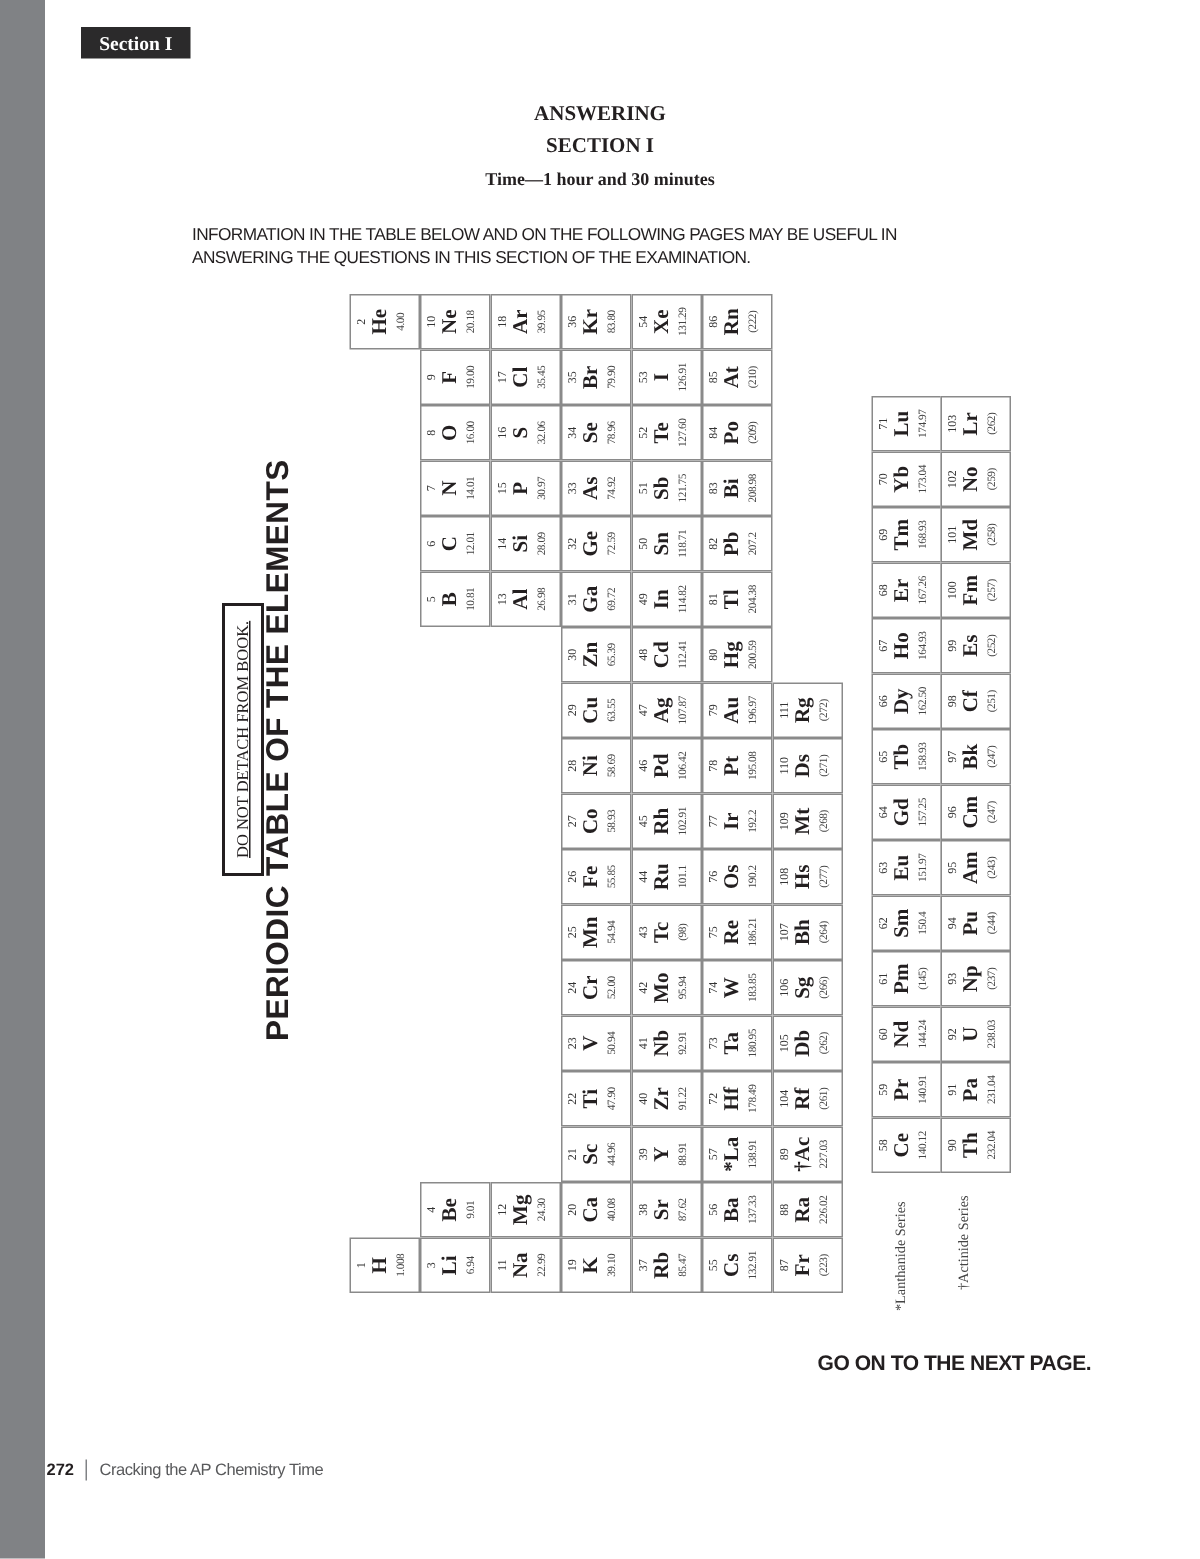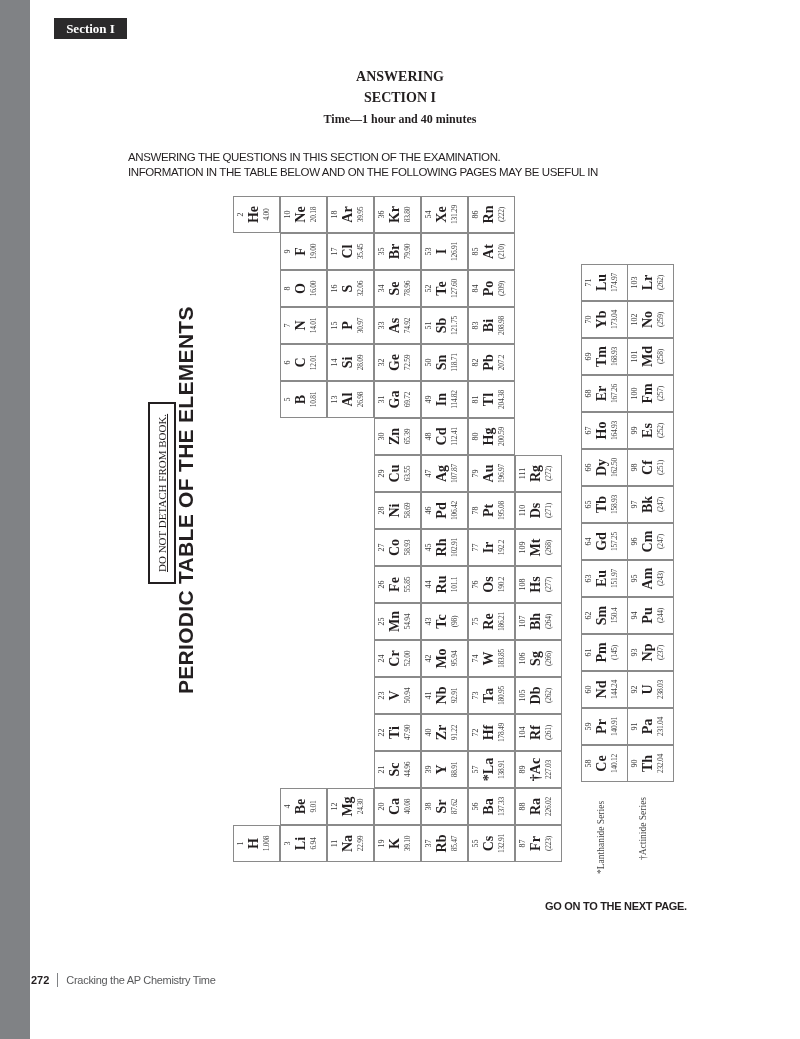--- a/index.html
+++ b/index.html
@@ -9,21 +9,21 @@
   .section-tab { position:absolute; left:54px; top:18px; width:73px; height:21px; background:#2b2a2b;
          color:#fff; font-family:"Liberation Serif", serif; font-weight:bold; font-size:13px;
          line-height:21px; text-align:center; }
   .heading { position:absolute; left:0; width:800px; text-align:center; font-weight:bold; }
   .h1 { top:69px; font-size:14px; }
   .h2 { top:90px; font-size:14px; }
   .h3 { top:112px; font-size:12px; }
   .info { position:absolute; left:128px; top:150px; width:560px; font-family:"Liberation Sans", sans-serif;
           font-size:11.5px; line-height:15px; letter-spacing:-0.4px; color:#231f20; }
   .go-on { position:absolute; left:545px; top:900px; font-family:"Liberation Sans", sans-serif; font-weight:bold;
-          font-size:11px; letter-spacing:-0.3px; color:#231f20; }
+          font-size:14px; letter-spacing:-0.3px; color:#231f20; }
   .footer { position:absolute; left:31px; top:973px; font-family:"Liberation Sans", sans-serif; font-size:11px;
           color:#231f20; display:flex; align-items:center; }
   .footer .pg { font-weight:bold; }
   .footer .bar { display:inline-block; width:1px; height:14px; background:#808285; margin:0 8px; }
   .footer .title { color:#58595b; letter-spacing:-0.3px; }
 
   
   .rot { position:absolute; width:680px; height:460px; left:208px; top:194px;
          transform-origin:0 0; transform: translate(0px, 680px) rotate(-90deg); }
   
@@ -39,24 +39,24 @@
   .cell .m { font-size:7.5px; line-height:10px; display:block; color:#444; white-space:nowrap; letter-spacing:-0.3px; }
   .series-label { position:absolute; font-size:9.5px; white-space:nowrap; color:#444; }
 </style>
 </head>
 <body>
 
 <div class="sidebar"></div>
 <div class="section-tab">Section I</div>
 <div class="heading h1">ANSWERING</div>
 <div class="heading h2">SECTION I</div>
-<div class="heading h3">Time—1 hour and 40 minutes</div>
+<div class="heading h3">Time—1 hour and 30 minutes</div>
 <div class="info">
+  <div>INFORMATION IN THE TABLE BELOW AND ON THE FOLLOWING PAGES MAY BE USEFUL IN</div>
   <div>ANSWERING THE QUESTIONS IN THIS SECTION OF THE EXAMINATION.</div>
-  <div>INFORMATION IN THE TABLE BELOW AND ON THE FOLLOWING PAGES MAY BE USEFUL IN</div>
 </div>
 
 <div id="rot" class="rot">
   <div class="detach"><u>DO NOT DETACH FROM BOOK.</u></div>
   <div class="pt-title" style="top:-34px;">PERIODIC TABLE OF THE ELEMENTS</div>
   <div id="cells">
       <div class="cell" style="left: 12px; top: 25px;">
         <span class="z">1</span>
         <span class="s">H</span>
         <span class="m">1.008</span>

